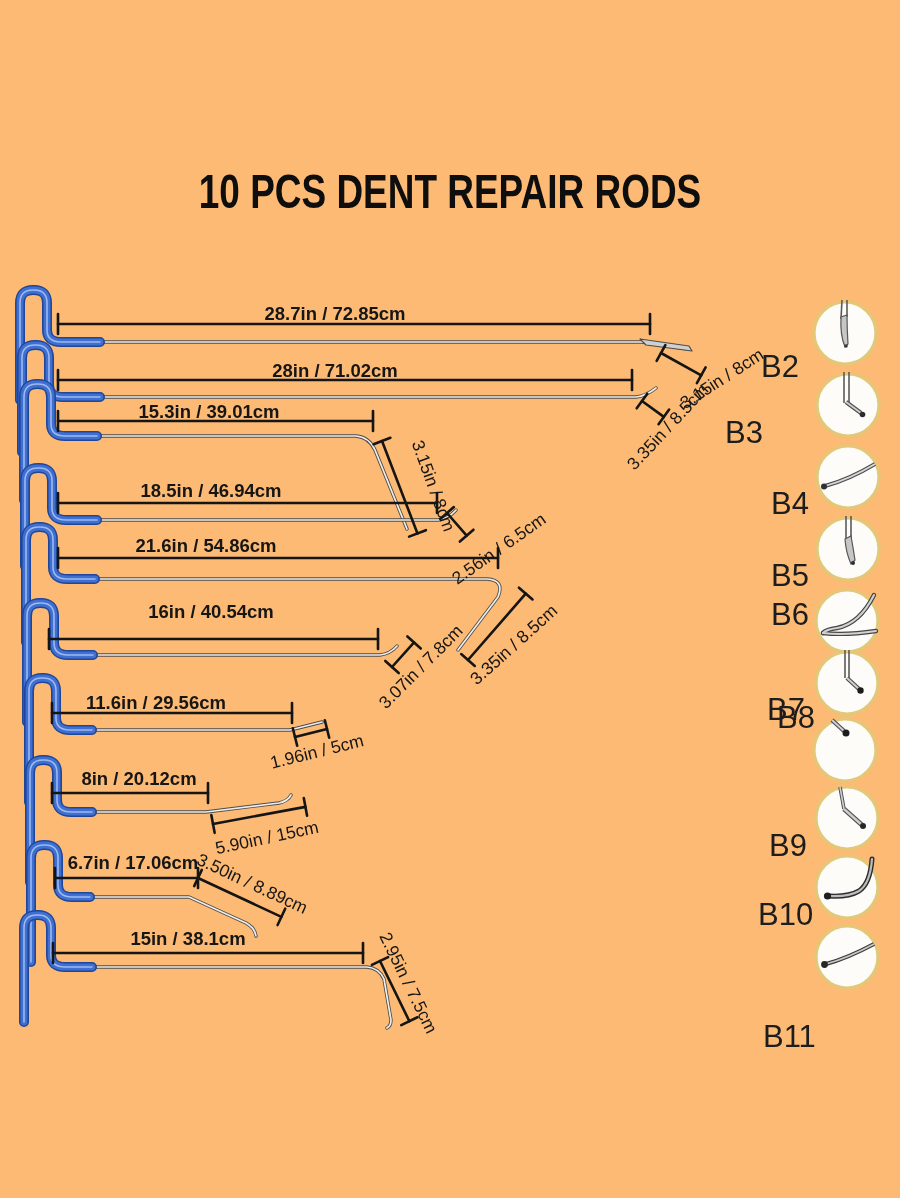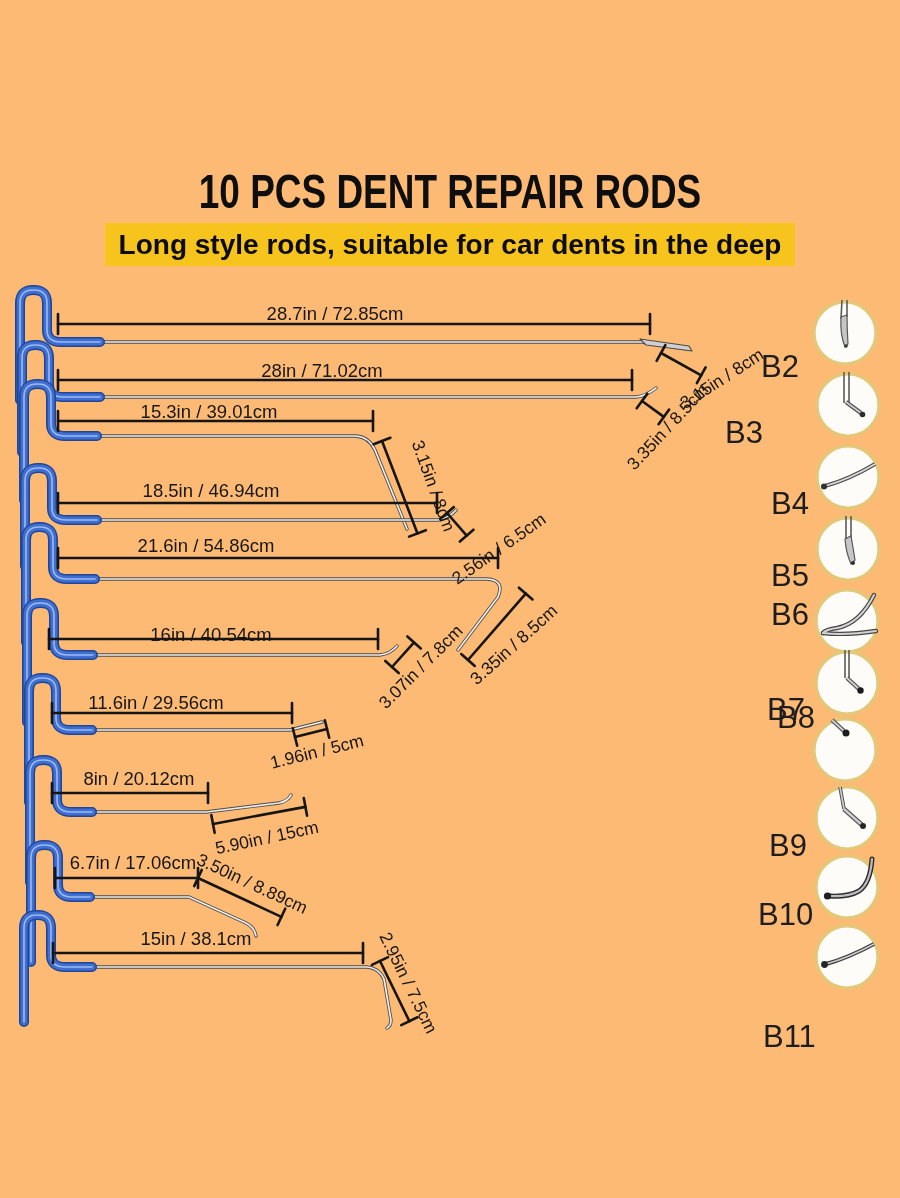--- a/index.html
+++ b/index.html
@@ -5,35 +5,32 @@
   html,body{margin:0;padding:0;background:#ffffff;}
   #stage{position:relative;width:900px;height:1198px;background:#fdba74;overflow:hidden;
          font-family:"Liberation Sans", sans-serif;}
   .title{position:absolute;left:0;right:0;top:166px;text-align:center;
          font-size:44px;font-weight:900;color:#0e0e0e;letter-spacing:0px;
          transform:scaleX(.84) scaleY(1.10);transform-origin:50% 50%;white-space:nowrap;}
   .banner{position:absolute;left:105px;top:223px;width:690px;height:43px;background:#F6C41C;
           display:flex;align-items:center;justify-content:center;
           font-size:28px;font-weight:700;color:#0c0c0c;white-space:nowrap;}
   svg{position:absolute;left:0;top:0;}
-  .dl{position:absolute;font-size:18.5px;font-weight:400;color:#161616;white-space:nowrap;
+  .dl{position:absolute;font-size:18.5px;font-weight:700;color:#161616;white-space:nowrap;
       transform:translate(-50%,-50%);}
   .tl{position:absolute;font-size:17.5px;font-weight:500;color:#161616;white-space:nowrap;}
   .bl{position:absolute;font-size:31px;font-weight:400;color:#1d1d1d;white-space:nowrap;
       transform:translate(0,-50%);margin-top:27px;}
 </style>
 </head>
 <body>
 
 <div id="stage">
 
   <div class="title">10 PCS DENT REPAIR RODS</div>
-  <div class="banner">
-    <span>Long style rods, suitable for car dents in the deep</span>
-  </div>
 
   <svg width="900" height="1198" viewBox="0 0 900 1198">
 
     <g fill="none" stroke-linecap="round" stroke-linejoin="round">
       <g>
         <path d="M62,342 L642,342 L688,349" stroke="#4c4c4c" stroke-width="3.4"></path>
         <path d="M62,342 L642,342 L688,349" stroke="#efede9" stroke-width="1.7"></path>
         <path d="M640,339 L689,346 L692,351 L646,345 Z" fill="#cfcfcf" stroke="#4c4c4c" stroke-width="1.2"></path>
       </g>
       <g>
@@ -320,29 +317,29 @@
         <g fill="none">
           <path d="M-21,7 C-6,3 12,-5 27,-13" stroke="#3c3c3c" stroke-width="4"></path>
           <path d="M-21,7 C-6,3 12,-5 27,-13" stroke="#c9c9c9" stroke-width="1.8"></path>
           <circle cx="-22.5" cy="7.5" r="3.4" fill="#262626"></circle>
         </g>
       </g>
     </g>
   </svg>
 
   <div class="dl" style="left:335px;top:314px">28.7in / 72.85cm</div>
-  <div class="dl" style="left:322px;top:371px">28in / 71.02cm</div>
+  <div class="dl" style="left:335px;top:371px">28in / 71.02cm</div>
   <div class="dl" style="left:209px;top:412px">15.3in / 39.01cm</div>
   <div class="dl" style="left:211px;top:491px">18.5in / 46.94cm</div>
   <div class="dl" style="left:206px;top:546px">21.6in / 54.86cm</div>
-  <div class="dl" style="left:211px;top:635px">16in / 40.54cm</div>
+  <div class="dl" style="left:211px;top:612px">16in / 40.54cm</div>
   <div class="dl" style="left:156px;top:703px">11.6in / 29.56cm</div>
   <div class="dl" style="left:139px;top:779px">8in / 20.12cm</div>
   <div class="dl" style="left:133px;top:863px">6.7in / 17.06cm</div>
-  <div class="dl" style="left:196px;top:939px">15in / 38.1cm</div>
+  <div class="dl" style="left:188px;top:939px">15in / 38.1cm</div>
 
   <div class="tl" style="left:722px;top:379px;transform:translate(-50%,-50%) rotate(-33deg)">3.15in / 8cm</div>
   <div class="tl" style="left:668px;top:427px;transform:translate(-50%,-50%) rotate(-47deg)">3.35in / 8.5cm</div>
   <div class="tl" style="left:433px;top:486px;transform:translate(-50%,-50%) rotate(70deg)">3.15in / 8cm</div>
   <div class="tl" style="left:499px;top:549px;transform:translate(-50%,-50%) rotate(-35deg)">2.56in / 6.5cm</div>
   <div class="tl" style="left:514px;top:645px;transform:translate(-50%,-50%) rotate(-42deg)">3.35in / 8.5cm</div>
   <div class="tl" style="left:421px;top:667px;transform:translate(-50%,-50%) rotate(-45deg)">3.07in / 7.8cm</div>
   <div class="tl" style="left:317px;top:752px;transform:translate(-50%,-50%) rotate(-14deg)">1.96in / 5cm</div>
   <div class="tl" style="left:267px;top:838px;transform:translate(-50%,-50%) rotate(-12deg)">5.90in / 15cm</div>
   <div class="tl" style="left:252px;top:884px;transform:translate(-50%,-50%) rotate(25deg)">3.50in / 8.89cm</div>

